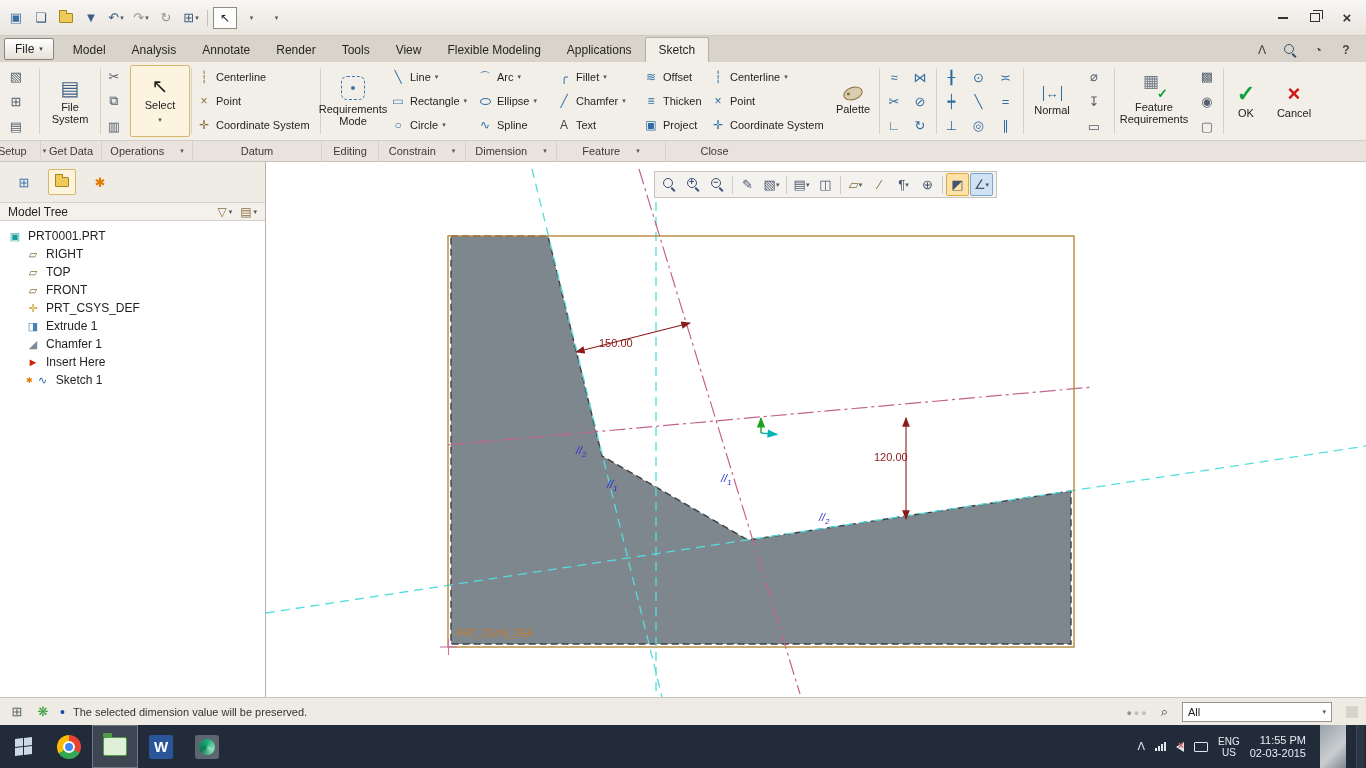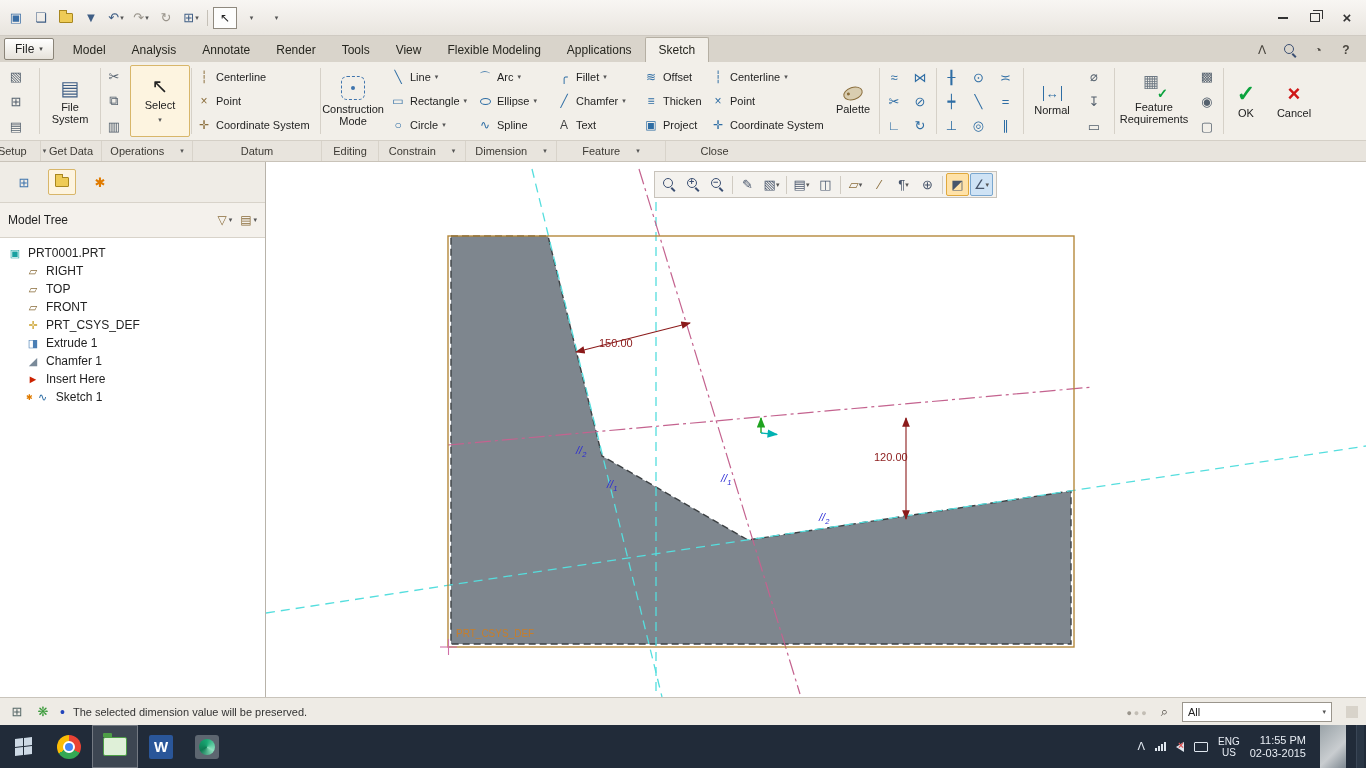--- a/index.html
+++ b/index.html
@@ -72,21 +72,21 @@
   .glabel .dd { font-size:7px; }
 
   
   .main { display:flex; height:535px; background:#ece9e3; }
   .left-panel { width:266px; flex:none; border-right:1px solid #b8b3aa; display:flex; flex-direction:column; background:#efece6; }
   .nav-strip { height:40px; display:flex; align-items:center; gap:10px; padding:0 10px; }
   .navbtn { width:28px; height:26px; display:flex; align-items:center; justify-content:center; border-radius:2px; border:1px solid transparent; }
   .navbtn.pressed { background:#fdf4e0; border:1px solid #d8b66a; }
   .fold { position:relative; width:14px; height:10px; background:#eecb56; border:1px solid #a8871f; border-radius:1px; }
   .fold::before { content:""; position:absolute; top:-4px; left:-1px; width:6px; height:3px; background:#eecb56; border:1px solid #a8871f; border-bottom:none; }
-  .tree-header { height:36px; display:flex; align-items:center; gap:8px; padding:0 8px; background:#f4f1ec; border-top:1px solid #d8d3ca; border-bottom:1px solid #d8d3ca; }
+  .tree-header { height:19px; display:flex; align-items:center; gap:8px; padding:0 8px; background:#f4f1ec; border-top:1px solid #d8d3ca; border-bottom:1px solid #d8d3ca; }
   .tree-header .hlabel { font-size:12px; color:#222; }
   .hic { display:flex; align-items:center; gap:2px; color:#8a6d3b; font-size:12px; }
   .tree-list { flex:1; background:#ffffff; padding-top:6px; overflow:hidden; }
   .titem { height:18px; display:flex; align-items:center; gap:6px; font-size:12px; }
   .tic { width:14px; display:inline-flex; justify-content:center; font-size:11px; flex:none; }
   .mini-star { color:#e07b00; font-size:8px; margin-right:-3px; }
 
   
   .canvas { position:relative; flex:1; background:#ffffff; overflow:hidden; }
   .canvas svg { position:absolute; left:0; top:0; }
@@ -259,21 +259,21 @@
           <span class="ic br">✛</span>
           <span class="lbl">Coordinate System</span>
         </div>
     </div>
   </div>
   <div class="rsep"></div>
 
   <div class="rgroup" style="width:556px; gap:3px">
     <div class="bigbtn" style="width:62px">
       <span class="constr-ic"></span>
-      <span>Construction Mode</span>
+      <span>Requirements Mode</span>
     </div>
     <div class="icon-col" style="width:84px">
       <div class="sbtn">
           <span class="ic">╲</span>
           <span class="lbl">Line</span>
           <span class="dd">▾</span>
         </div>
       <div class="sbtn">
           <span class="ic">▭</span>
           <span class="lbl">Rectangle</span>

